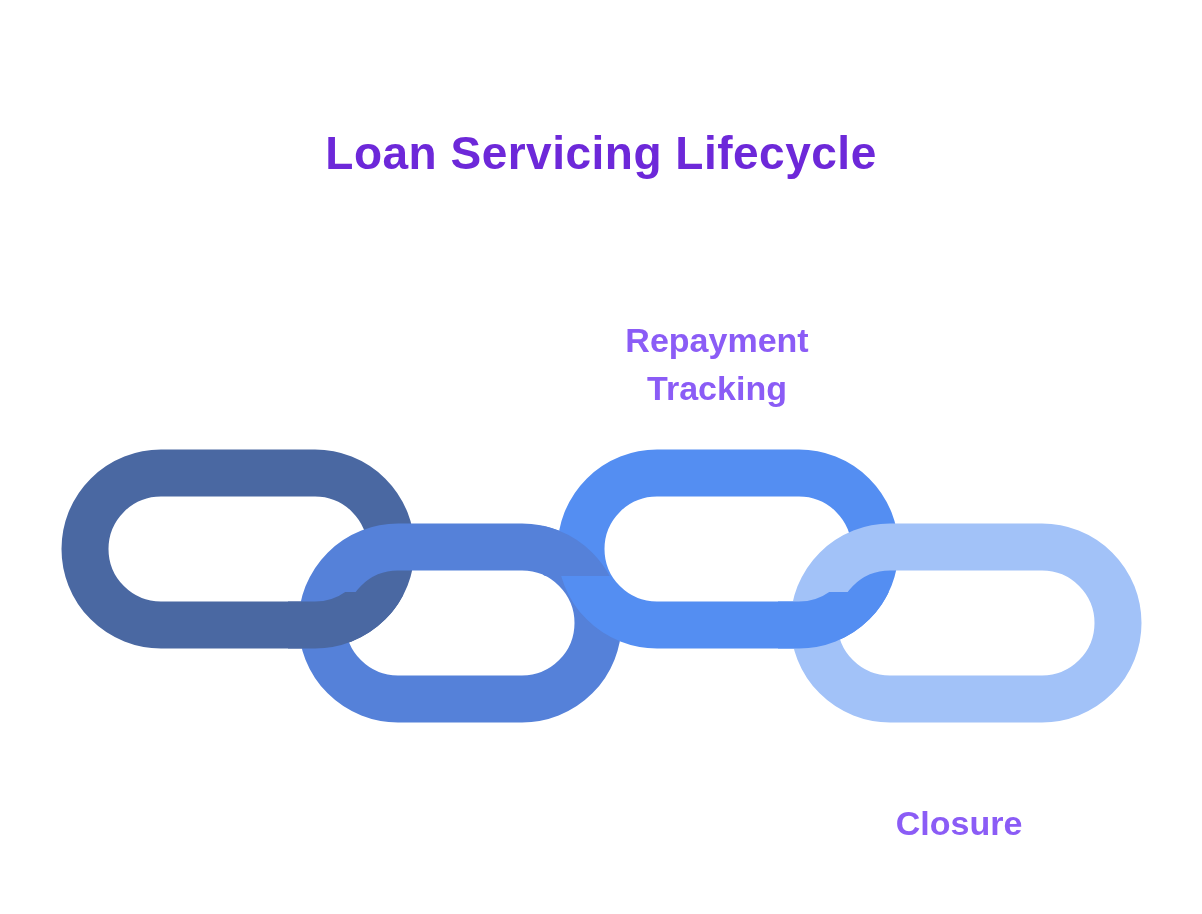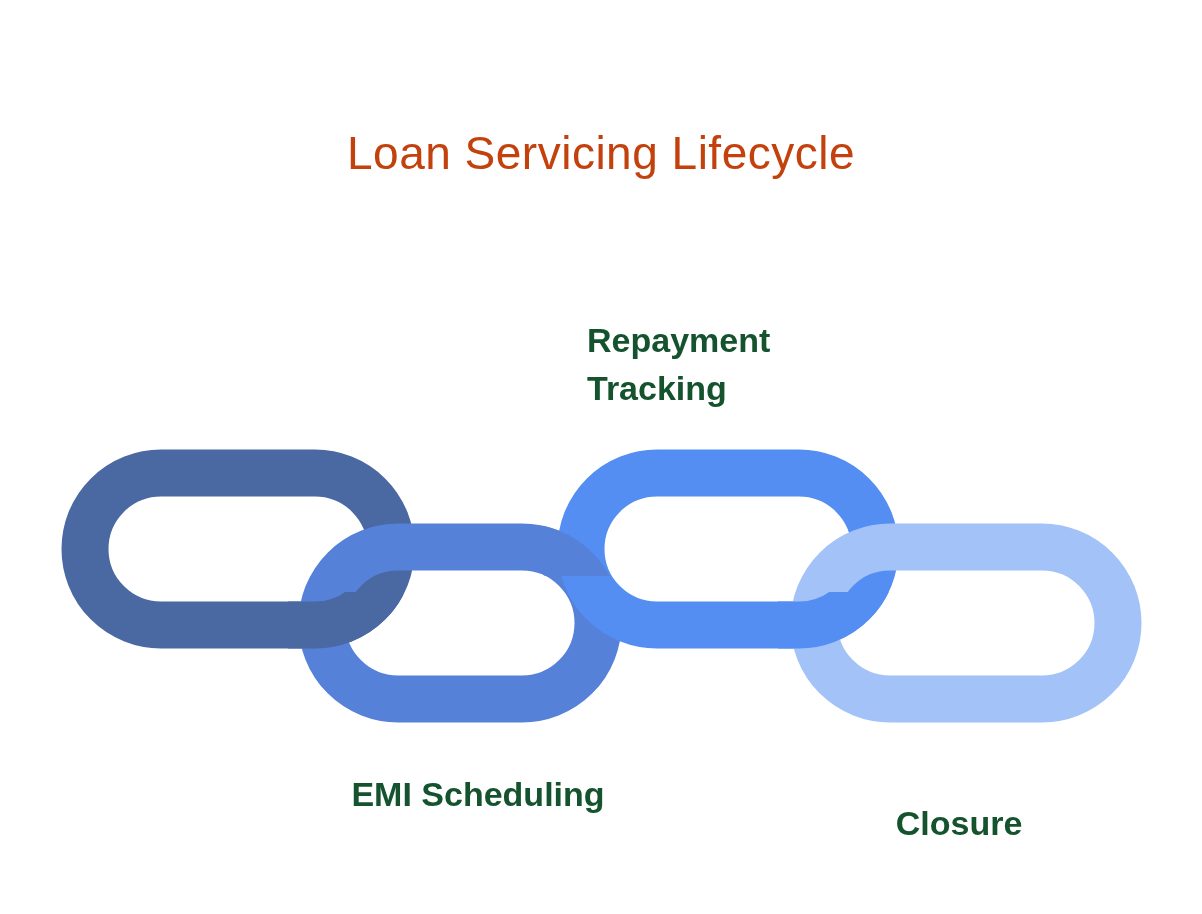--- a/index.html
+++ b/index.html
@@ -16,36 +16,37 @@
     width: 1202px;
     height: 914px;
     background: #ffffff;
   }
   .title {
     position: absolute;
     left: 601px;
     top: 126px;
     transform: translateX(-50%);
     font-size: 46px;
-    font-weight: 400;
-    color: #c2410c;
+    font-weight: 700;
+    color: #6d28d9;
     white-space: nowrap;
     letter-spacing: 0.5px;
   }
   .chain-svg {
     position: absolute;
     left: 0;
     top: 0;
   }
   .label {
     position: absolute;
     transform: translateX(-50%);
     font-size: 34px;
     font-weight: 700;
-    color: #14532d;
+    color: #8b5cf6;
+    text-align: center;
     white-space: nowrap;
     line-height: 48px;
   }
   .label--wrap {
     white-space: normal;
     width: 260px;
   }
   .label--disbursement { left: 240px; top: 360px; }
   .label--repayment    { left: 717px; top: 316px; }
   .label--emi          { left: 478px; top: 770px; }
@@ -86,17 +87,16 @@
       <rect x="322" y="547" width="276" height="152" rx="76" ry="76" fill="none" stroke-width="47" stroke="#5581d9"></rect>
     </g>
     <g clip-path="url(#clipC)">
       <rect x="581" y="473" width="294" height="152" rx="76" ry="76" fill="none" stroke-width="47" stroke="#548ef2"></rect>
     </g>
   </svg>
 
 
   <div class="label label--wrap label--repayment">Repayment Tracking</div>
 
-  <div class="label label--emi">EMI Scheduling</div>
 
   <div class="label label--closure">Closure</div>
 
 </div>
 
 </body></html>

